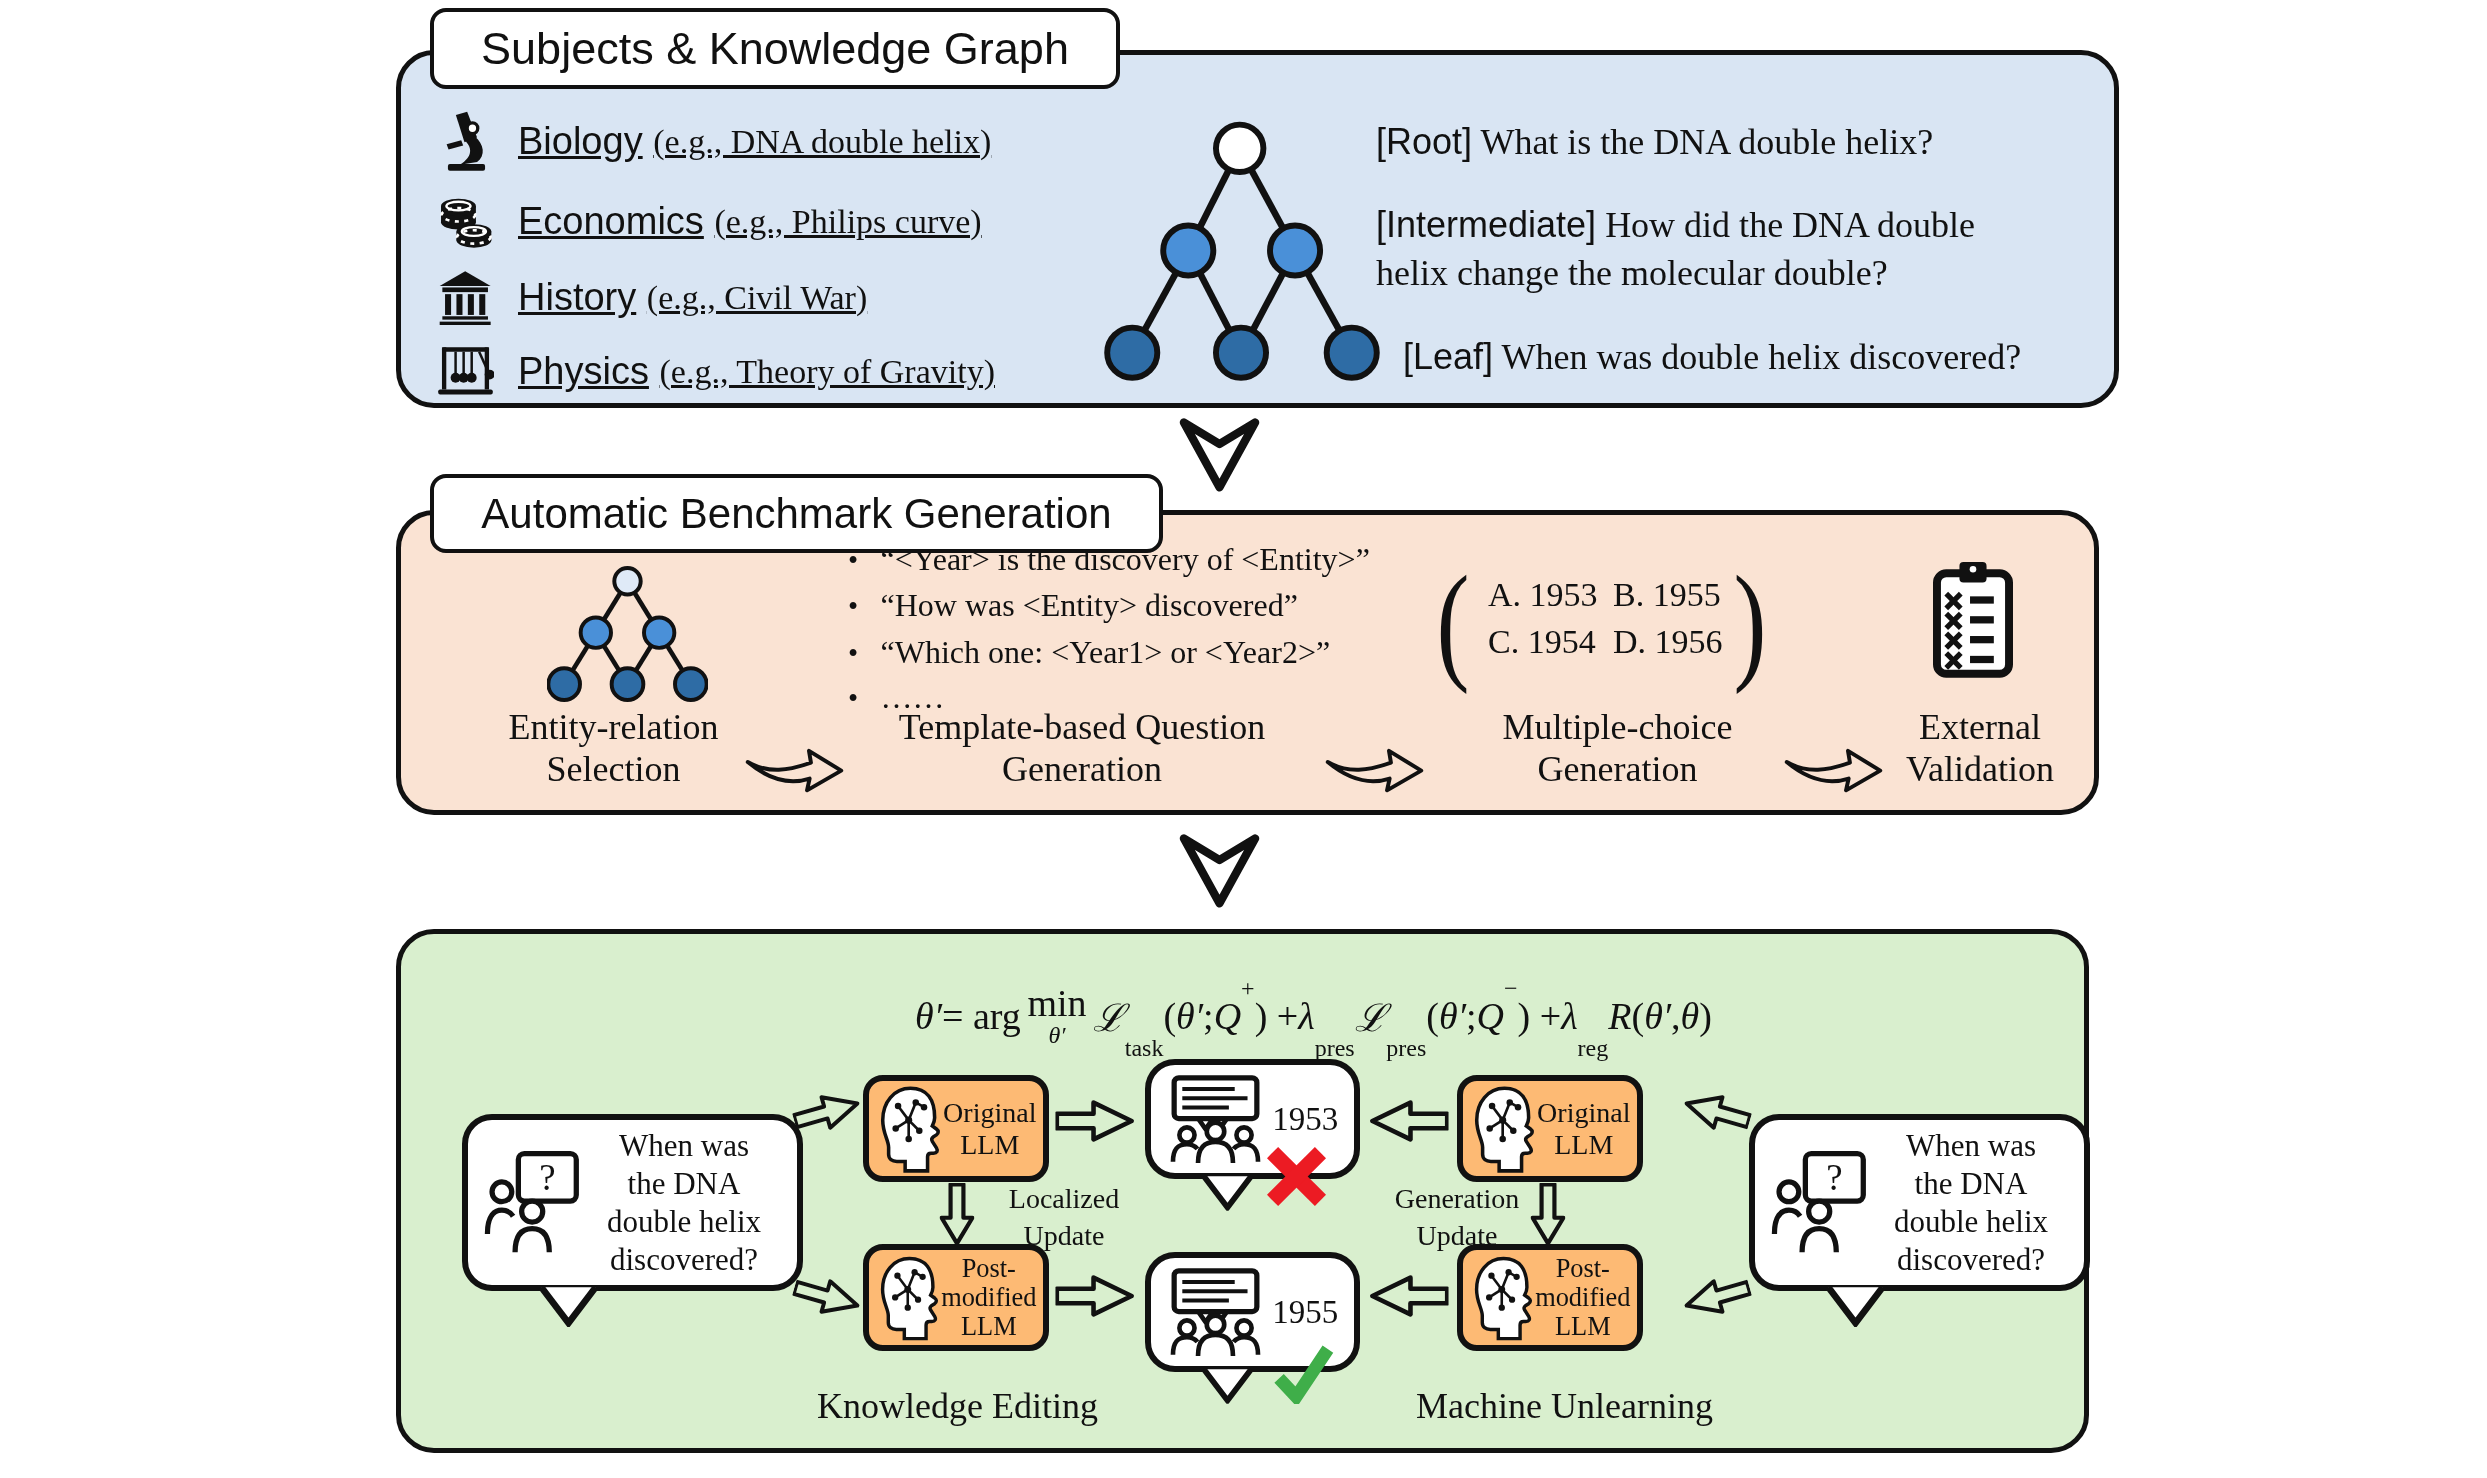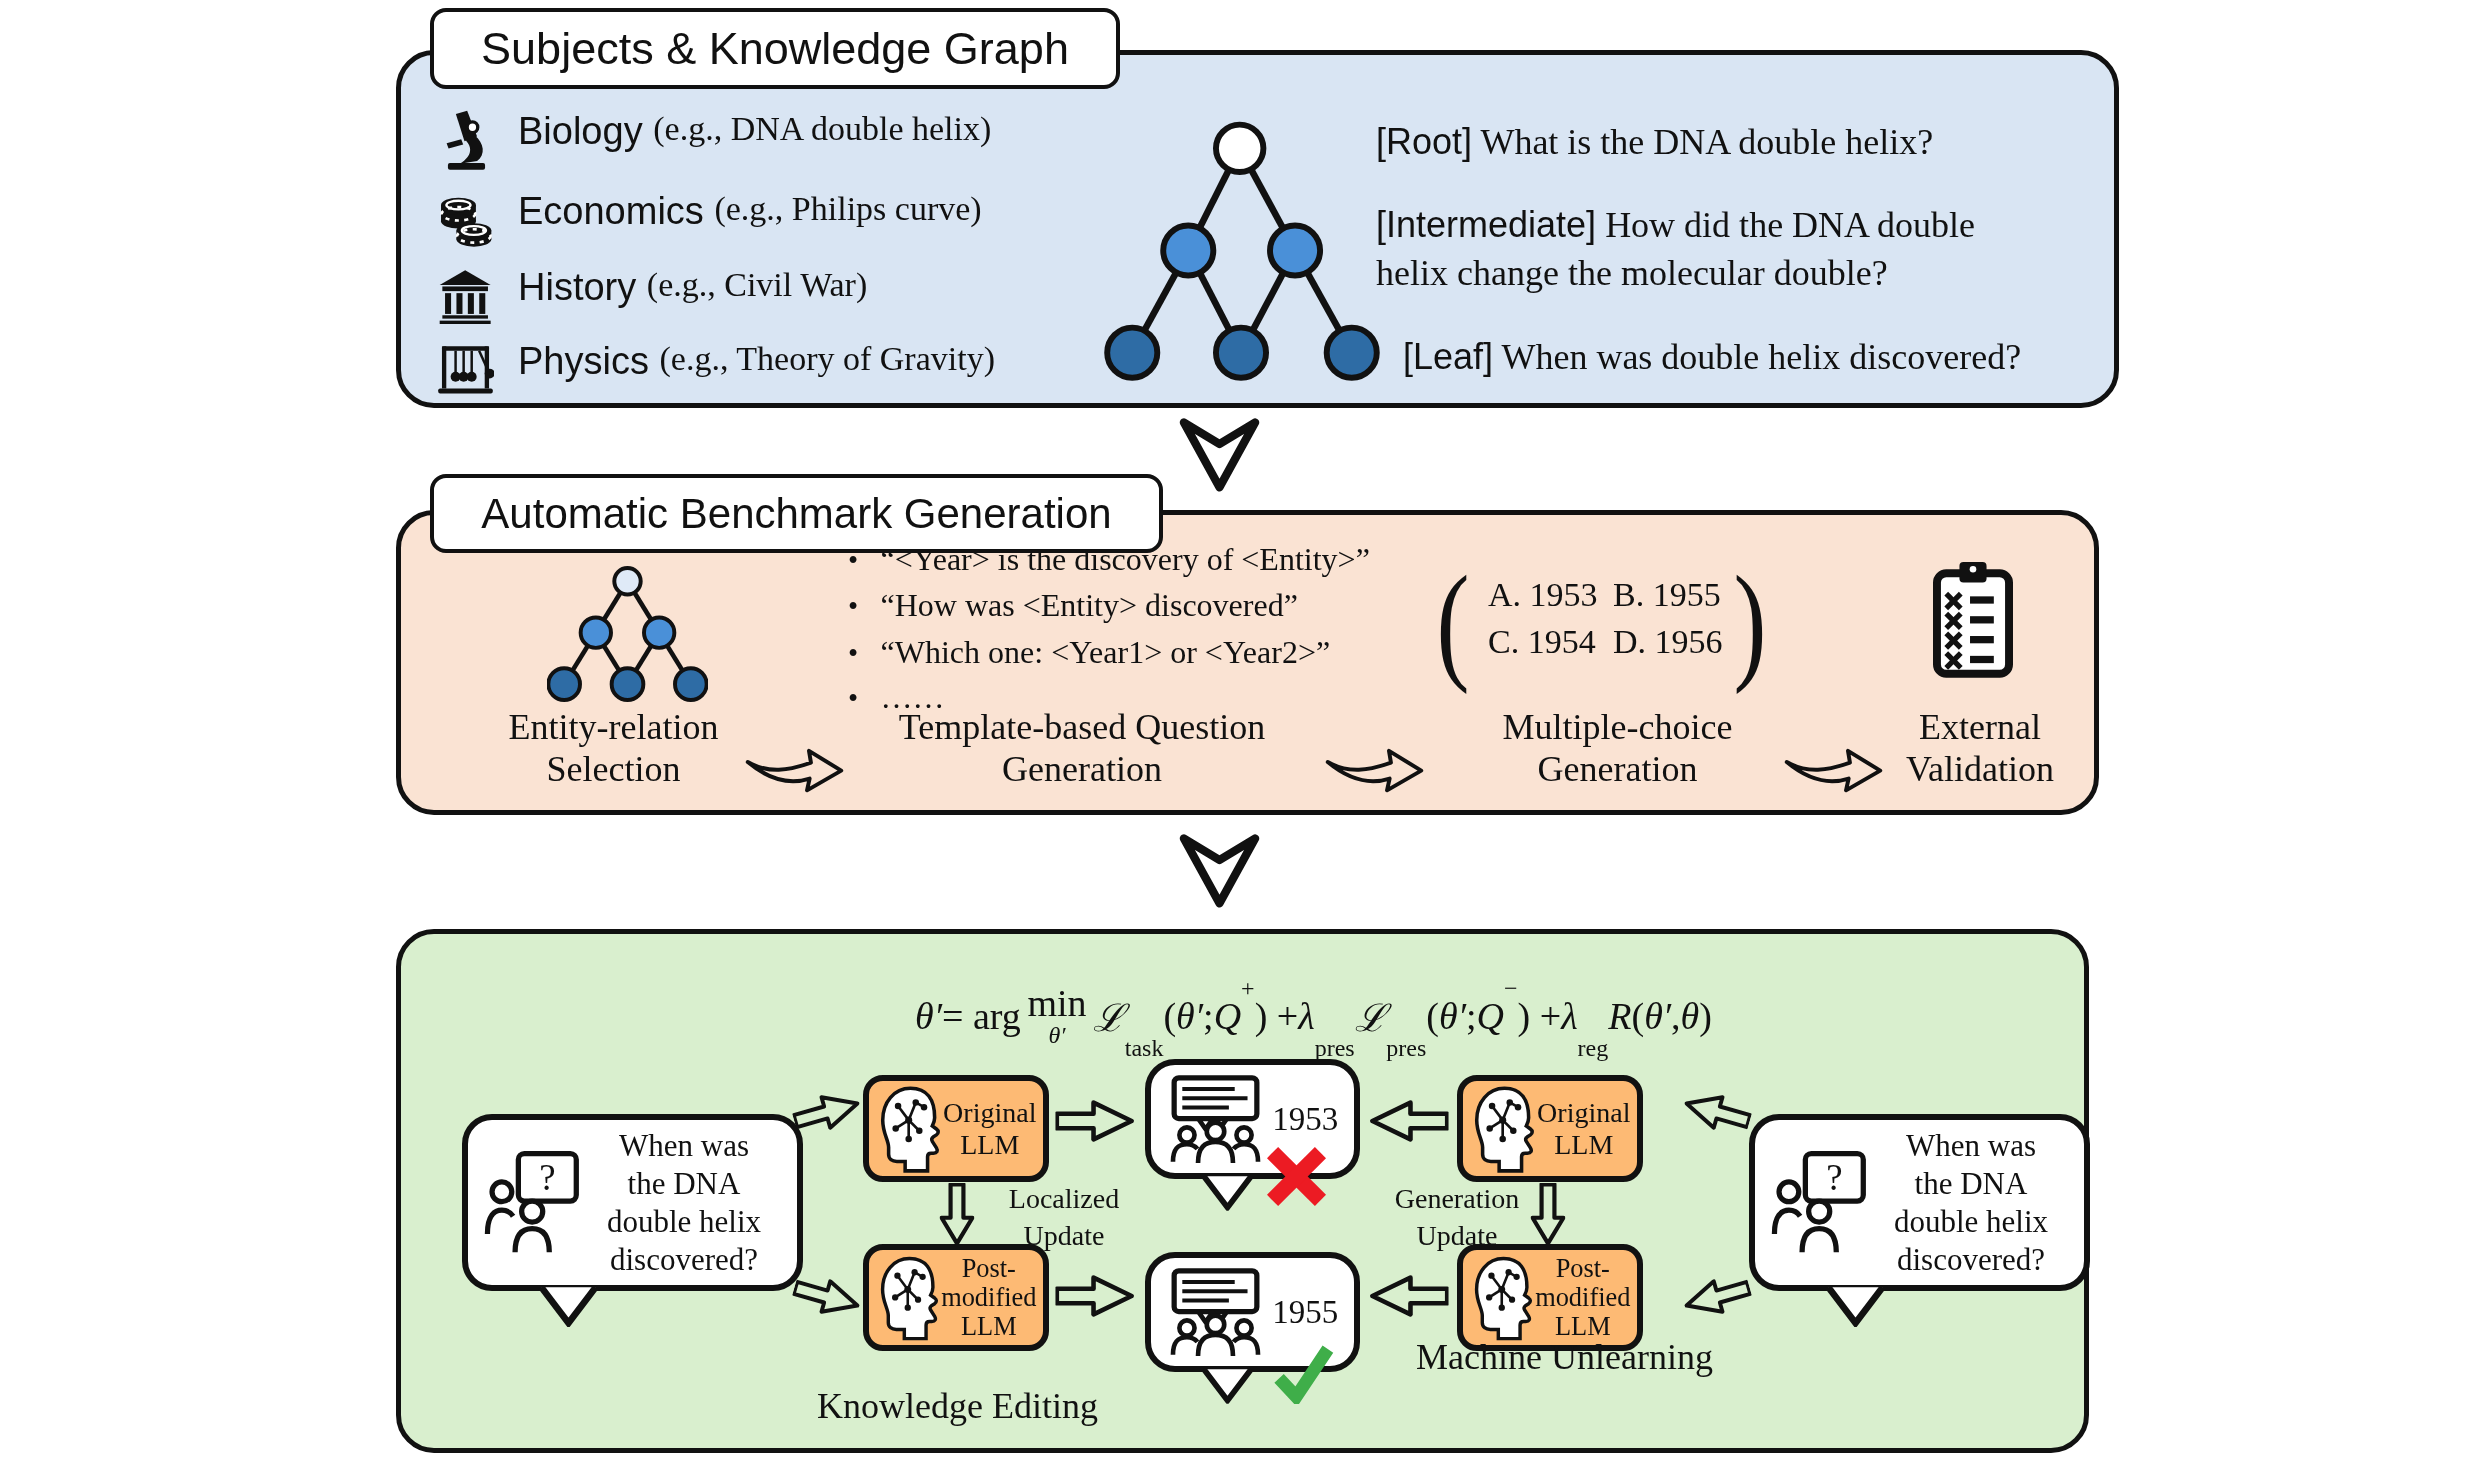--- a/index.html
+++ b/index.html
@@ -6,21 +6,21 @@
   .canvas{position:relative;width:2487px;height:1479px;background:#fff;overflow:hidden;
           font-family:"Liberation Serif","DejaVu Serif",serif;color:#111;}
   .abs{position:absolute;}
   .panel{position:absolute;border:5.3px solid #111;border-radius:38px;box-sizing:border-box;}
   .p-blue{background:var(--panel_blue,#d9e5f3);}
   .p-peach{background:var(--panel_peach,#fae3d3);}
   .p-green{background:var(--panel_green,#d9efce);}
   .title-box{position:absolute;background:#fff;border:4.6px solid #111;border-radius:16px;
              display:flex;align-items:center;justify-content:center;box-sizing:border-box;
              font-family:"Liberation Sans","DejaVu Sans",sans-serif;z-index:6;}
-  .subject{position:absolute;display:flex;align-items:flex-start;height:63px;}
+  .subject{position:absolute;display:flex;align-items:center;height:63px;text-decoration:underline;}
   .subject .s-icon{width:57px;height:61px;flex:0 0 auto;}
   .s-name{font-family:"Liberation Sans","DejaVu Sans",sans-serif;font-size:38px;margin-left:24px;}
   .s-ex{font-size:34px;margin-left:10.6px;}
   .annot{position:absolute;font-size:36px;line-height:48px;}
   .annot .tag{font-family:"Liberation Sans","DejaVu Sans",sans-serif;}
   .stage-label{position:absolute;text-align:center;font-size:36px;line-height:42px;}
   .bullet-row{position:absolute;display:flex;align-items:baseline;font-size:32px;}
   .bullet-dot{margin-right:22.4px;font-size:29px;}
   .choice-grid{position:absolute;display:grid;grid-template-columns:125px 125px;row-gap:9.2px;font-size:34px;}
   .paren{position:absolute;font-size:132px;font-weight:400;line-height:119px;transform:scaleX(.75);}
@@ -523,16 +523,16 @@
       <div>the DNA</div>
       <div>double helix</div>
       <div>discovered?</div>
     </div>
   </div>
   <svg class="abs" style="left:1825px;top:1286px;" width="61" height="41" viewBox="0 0 92 62">
       <use href="#sym-tail"></use>
     </svg>
 
   <div class="section-label" style="left:723px;top:1385px;width:469px;">Knowledge Editing</div>
-  <div class="section-label" style="left:1330px;top:1336px;width:469px;">Machine Unlearning</div>
+  <div class="section-label" style="left:1330px;top:1385px;width:469px;">Machine Unlearning</div>
 
 </div>
 
 
 </body></html>

